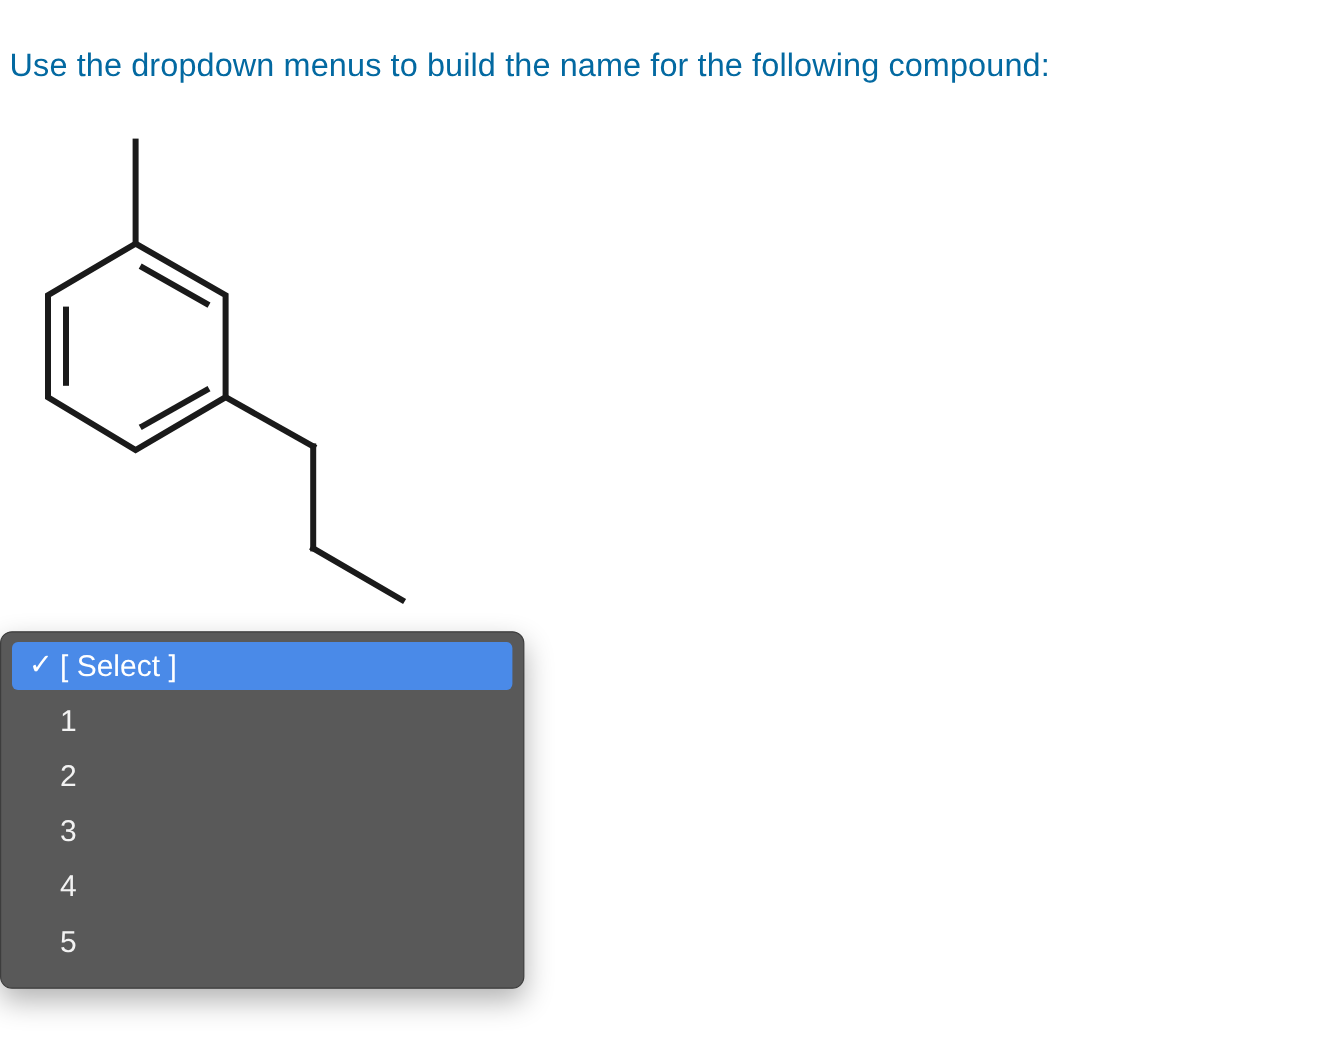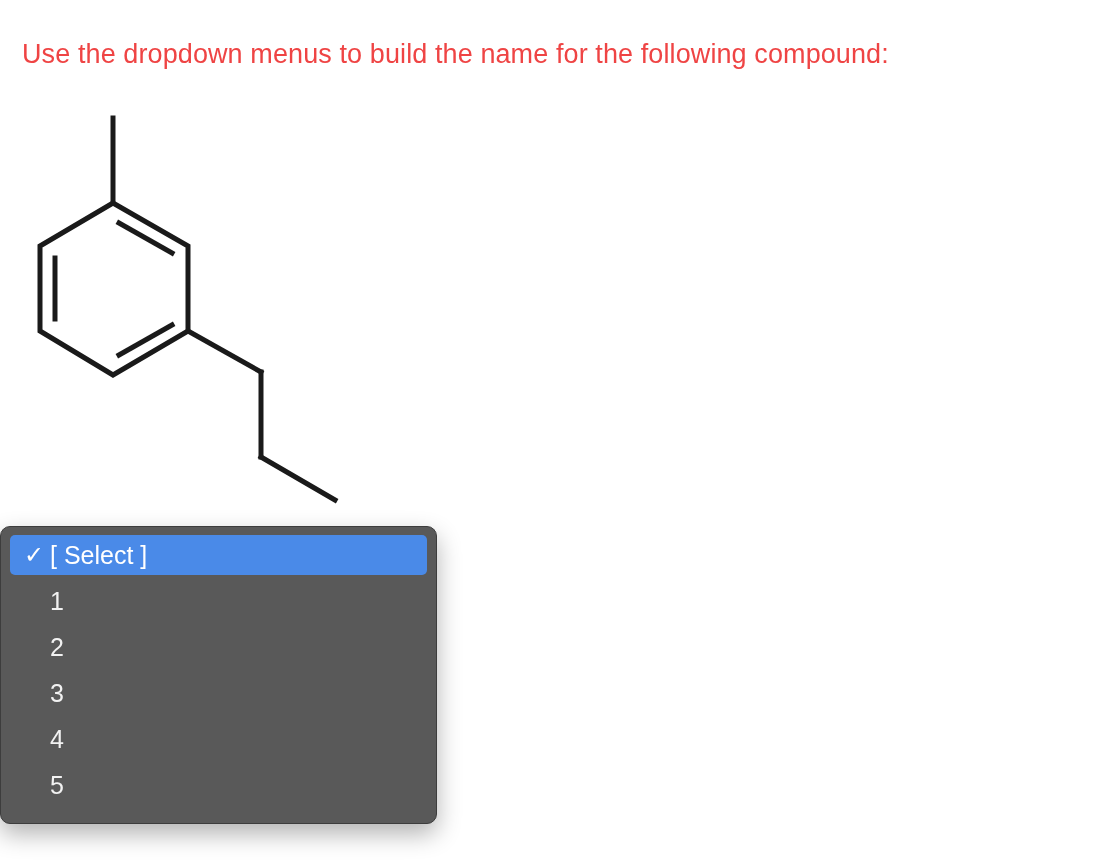--- a/index.html
+++ b/index.html
@@ -12,25 +12,25 @@
     height: 866px;
     position: relative;
     overflow: hidden;
     font-family: "Liberation Sans", sans-serif;
     -webkit-font-smoothing: antialiased;
   }
 
   
   .prompt {
     position: absolute;
-    left: 22px;
+    left: 8px;
     top: 34px;
     font-size: 27px;
     line-height: 40px;
-    color: #ef4444;
+    color: #0369a1;
     font-weight: 400;
     letter-spacing: 0.1px;
     white-space: nowrap;
   }
 
   
   .molecule {
     position: absolute;
     left: 0px;
     top: 95px;

